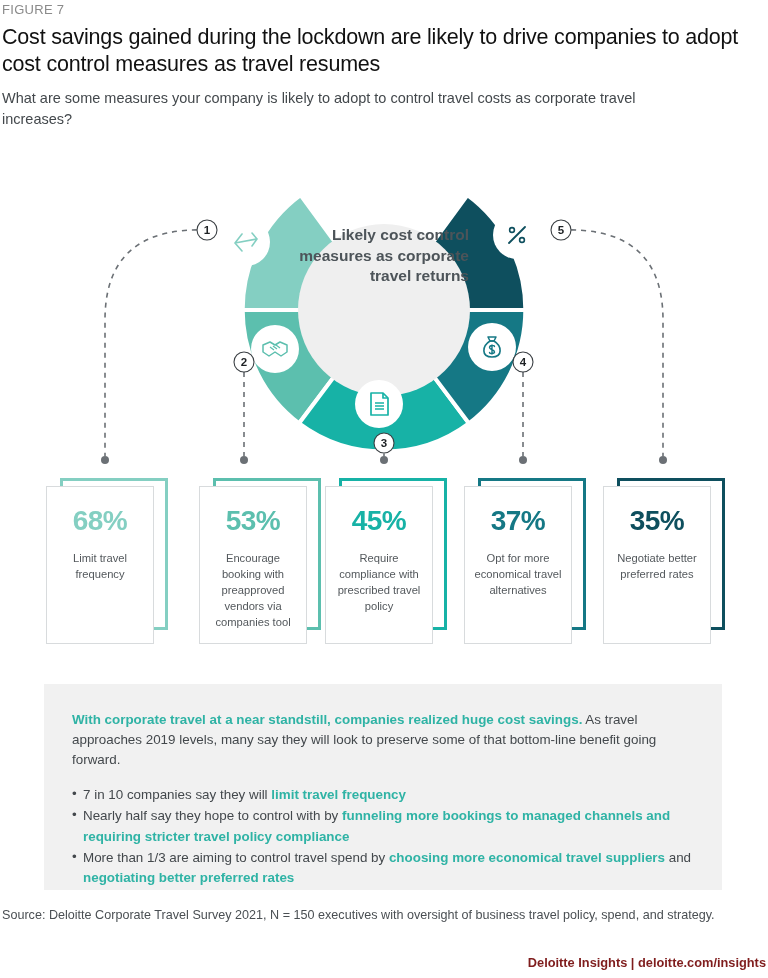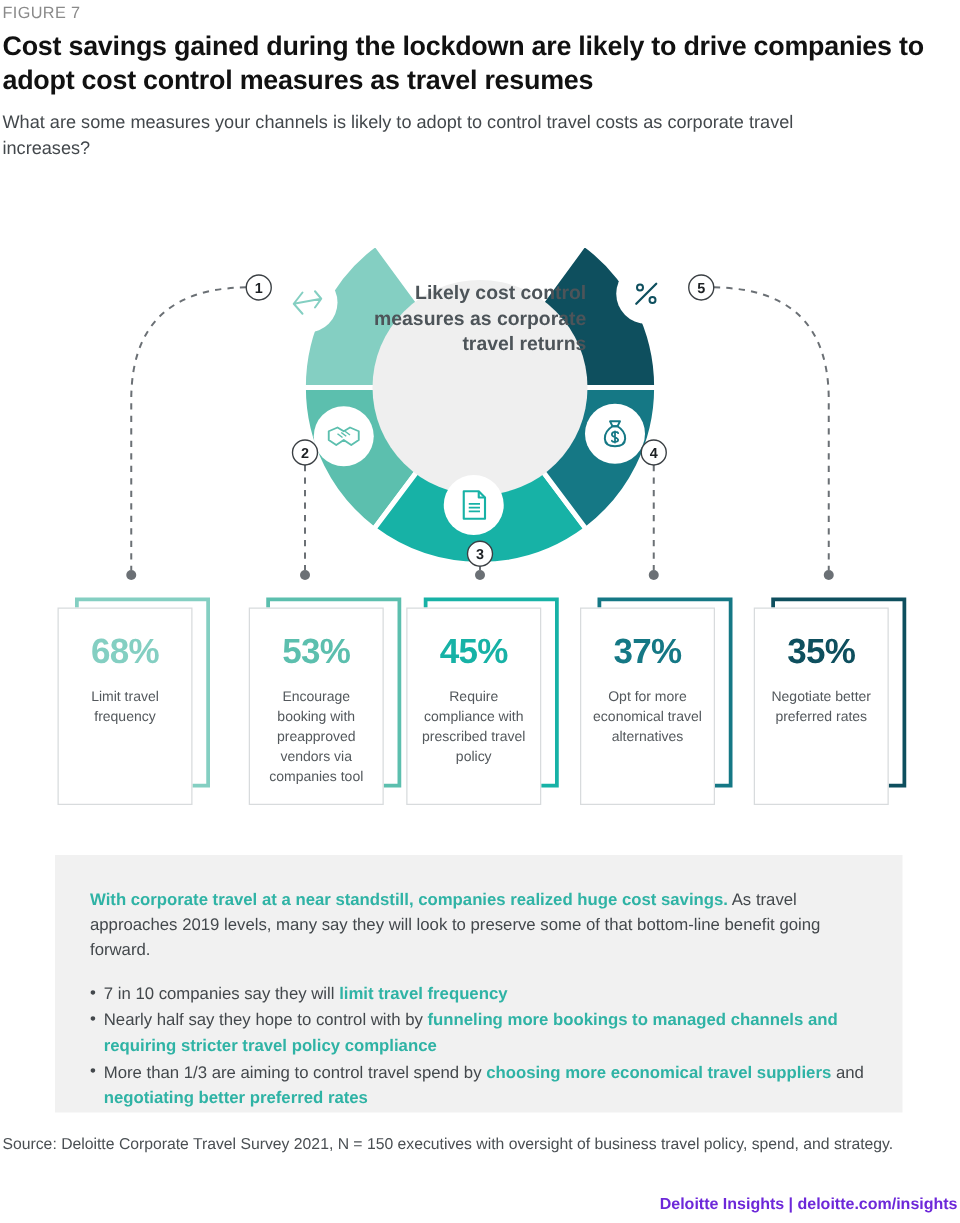--- a/index.html
+++ b/index.html
@@ -15,21 +15,21 @@
   }
 
   
   .fig-label {
     position:absolute; left:2px; top:2px;
     font-size:13px; letter-spacing:.3px;
     color:#8a8a8a; font-weight:400;
   }
   .fig-title {
     position:absolute; left:2px; top:24px; width:748px;
-    font-size:21.5px; font-weight:700; line-height:1.25;
+    font-size:21.5px; font-weight:400; line-height:1.25;
     color:#111111; letter-spacing:-.2px;
   }
   .fig-subtitle {
     position:absolute; left:2px; top:88px; width:700px;
     font-size:14.5px; font-weight:400; line-height:1.45;
     color:#43484c;
   }
 
   
   .diagram {
@@ -93,29 +93,29 @@
     content:"\2022"; position:absolute; left:0; top:-1px; color:#43484c;
   }
 
   
   .source {
     position:absolute; left:2px; top:906px; width:744px;
     font-size:12.6px; line-height:1.5; color:#4a4f53;
   }
   .brand {
     position:absolute; right:2px; top:955px;
-    font-size:12.8px; font-weight:700; color:#6d28d9;
+    font-size:12.8px; font-weight:700; color:#7f1d1d;
   }
 </style>
 </head>
 <body>
 
 <div class="fig-label">FIGURE 7</div>
 <div class="fig-title">Cost savings gained during the lockdown are likely to drive companies to adopt cost control measures as travel resumes</div>
-<div class="fig-subtitle">What are some measures your channels is likely to adopt to control travel costs as corporate travel increases?</div>
+<div class="fig-subtitle">What are some measures your company is likely to adopt to control travel costs as corporate travel increases?</div>
 
 <div class="diagram">
   <svg width="768" height="345" viewBox="0 0 768 345">
     <defs>
       <g id="icon-airplane">
         <path d="M-11,1 L11,-3 M-11,1 L-4,-8 M-11,1 L-4,9 M11,-3 L6,-9 M11,-3 L6,4" fill="none" stroke="currentColor" stroke-width="1.6" stroke-linejoin="round" stroke-linecap="round"></path>
       </g>
       <g id="icon-handshake">
         <path d="M-12,-4 L-5,-7 L0,-4 L5,-7 L12,-4 L12,3 L6,7 L0,3 L-6,7 L-12,3 Z" fill="none" stroke="currentColor" stroke-width="1.5" stroke-linejoin="round"></path>
         <path d="M-5,-2 L-1,1 M-2,-3 L2,0 M1,-4 L5,-1" fill="none" stroke="currentColor" stroke-width="1.2"></path>

